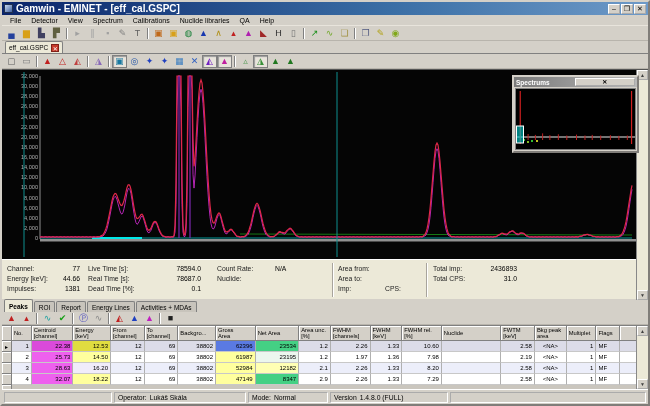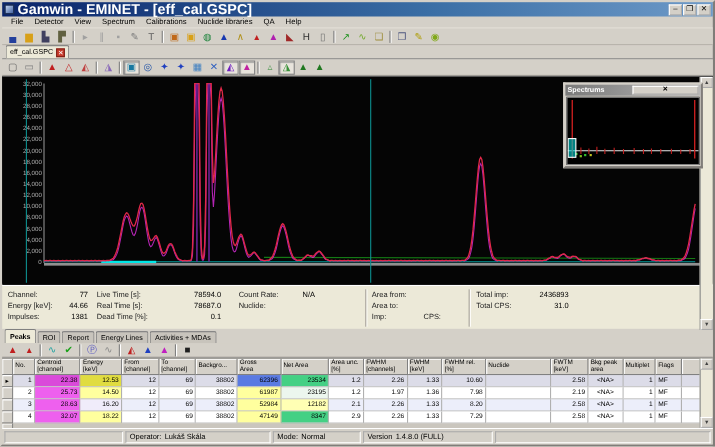--- a/index.html
+++ b/index.html
@@ -3,21 +3,21 @@
 <meta charset="utf-8">
 <style>
   * { margin:0; padding:0; box-sizing:border-box; }
   html,body { width:650px; height:406px; overflow:hidden; }
   body { font-family:"Liberation Sans", sans-serif; font-size:7px; background:#d4d0c8; color:#000; }
   .window { width:650px; height:406px; border:2px outset #d4d0c8; display:flex; flex-direction:column; background:#d4d0c8; }
 
   
   .titlebar { height:13px; background:linear-gradient(90deg,#0a246a,#3a6ea5 60%,#6e9ac8); display:flex; align-items:center; padding:0 2px; flex:none; }
   .titlebar .appicon { width:9px; height:9px; background:linear-gradient(135deg,#c8d8f0,#4060a0); border:1px solid #203050; margin-right:3px; }
-  .titlebar .title { color:#fff; font-weight:bold; font-size:13px; flex:1; white-space:nowrap; overflow:hidden; }
+  .titlebar .title { color:#fff; font-weight:bold; font-size:10px; flex:1; white-space:nowrap; overflow:hidden; }
   .winbtn { width:12px; height:10px; background:#d4d0c8; border:1px outset #fff; font-size:7px; line-height:8px; text-align:center; margin-left:1px; color:#000; }
 
   
   .menubar { height:11px; display:flex; align-items:center; padding-left:3px; flex:none; border-bottom:1px solid #e8e4dc; }
   .menuitem { padding:0 5px; font-size:7px; }
 
   
   .toolbar { height:15px; display:flex; align-items:center; padding-left:2px; flex:none; border-bottom:1px solid #b8b4ac; background:#d4d0c8; }
   .tbtn { width:15px; height:13px; display:flex; align-items:center; justify-content:center; font-size:9px; line-height:9px; border:1px solid transparent; }
   .tbtn.pressed { border:1px solid #808080; background:#e8e4dc; box-shadow:inset 1px 1px 1px #999; }

